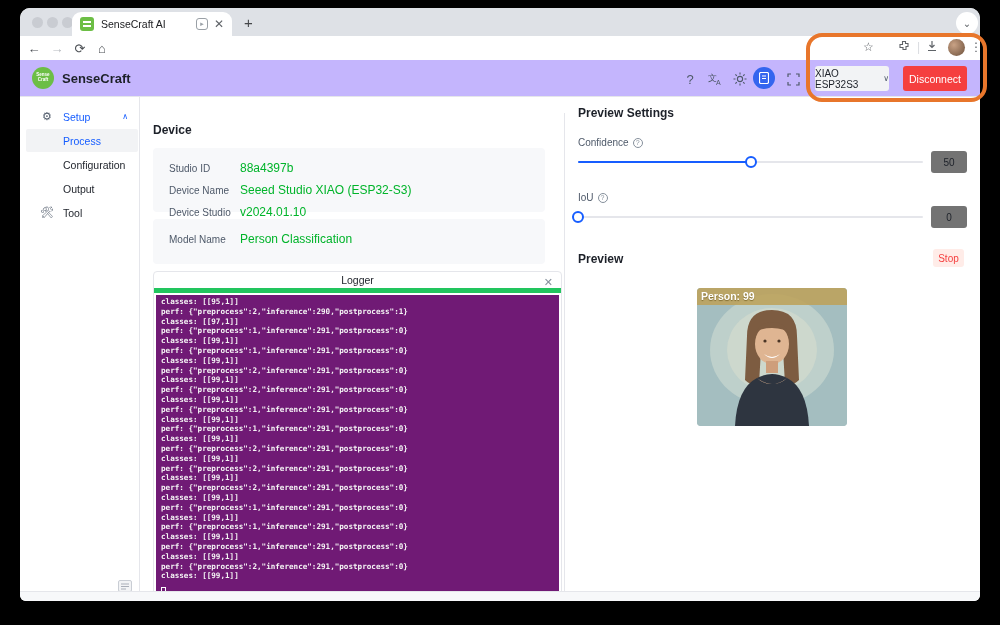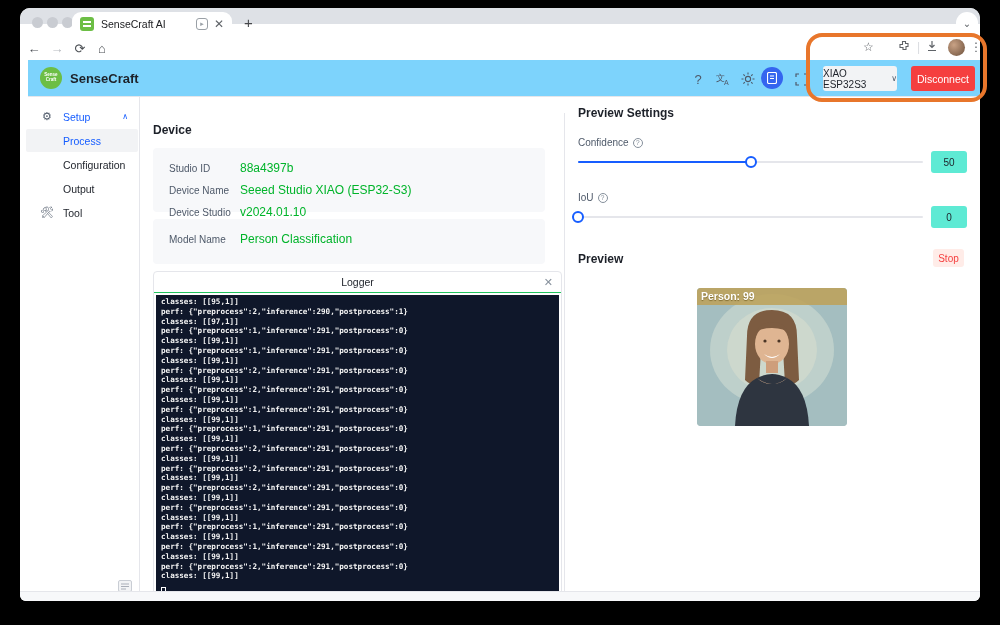--- a/index.html
+++ b/index.html
@@ -2,21 +2,21 @@
 <html style="--blue: #165DFF; --green: #00B42A; --red: #F53F3F; --green-logo: #6CBE45;"><head>
 <meta charset="utf-8">
 <style>
   * { margin:0; padding:0; box-sizing:border-box; }
   html,body { width:1000px; height:625px; background:#000; overflow:hidden;
     font-family:"Liberation Sans", sans-serif; }
   .window { position:absolute; left:20px; top:8px; width:960px; height:593px;
     border-radius:10px 10px 6px 6px; overflow:hidden; background:#fff; }
 
   
-  .tabstrip { position:absolute; left:0; top:0; width:960px; height:16px; background:#DEE1E6; }
+  .tabstrip { position:absolute; left:0; top:0; width:960px; height:28px; background:#DEE1E6; }
   .traffic { position:absolute; top:9px; width:11px; height:11px; border-radius:50%; background:#C9CCD2; }
   .tab { position:absolute; left:52px; top:4px; width:160px; height:24px; background:#fff;
     border-radius:9px 9px 0 0; display:flex; align-items:center; padding:0 8px; }
   .favicon { width:14px; height:14px; border-radius:3px; background:var(--green-logo);
     display:flex; align-items:center; justify-content:center; flex:0 0 14px; }
   .favicon i { display:block; width:8px; height:6px; border-top:2px solid #fff; border-bottom:2px solid #fff; }
   .tab-title { font-size:10.5px; color:#202124; margin-left:7px; white-space:nowrap; flex:1; }
   .tab-audio { width:12px; height:12px; border:1px solid #9AA0A6; border-radius:3px; margin-right:6px;
     display:flex; align-items:center; justify-content:center; color:#9AA0A6; font-size:7px; }
   .tab-close { color:#5F6368; font-size:12px; line-height:12px; cursor:default; }
@@ -30,21 +30,21 @@
   .omnibox { position:absolute; left:93px; top:3px; width:773px; height:18px; background:#EFF1F4;
     border-radius:9px; display:flex; align-items:center; padding:0 10px; }
   .omnibox .url { font-size:9px; color:#202124; margin-left:8px; white-space:nowrap; }
   .star { position:absolute; left:843px; top:4px; color:#5F6368; font-size:12px; }
   .chrome-right { position:absolute; top:4px; color:#5F6368; font-size:12px; }
   .avatar { position:absolute; left:928px; top:3px; width:17px; height:17px; border-radius:50%;
     background:radial-gradient(circle at 35% 35%, #C9A285, #6B4F3A); }
   svg.ic { display:block; }
 
   
-  .appheader { position:absolute; left:8px; top:52px; width:960px; height:37px; background:#7dd3fc;
+  .appheader { position:absolute; left:0; top:52px; width:960px; height:37px; background:#c4b5fd;
     border-bottom:1px solid #E5E6EB; }
   .logo { position:absolute; left:12px; top:7px; width:22px; height:22px; border-radius:50%;
     background:var(--green-logo); color:#fff; font-size:4.5px; font-weight:bold;
     display:flex; align-items:center; justify-content:center; text-align:center; line-height:1.1; }
   .brand { position:absolute; left:42px; top:11px; font-size:13px; font-weight:bold; color:#1D2129; }
   .hbtn { position:absolute; top:9px; width:20px; height:20px; display:flex; align-items:center;
     justify-content:center; color:#4E5969; font-size:13px; }
   .hbtn-circle-blue { position:absolute; left:733px; top:7px; width:22px; height:22px; border-radius:50%;
     background:#3465EF; display:flex; align-items:center; justify-content:center; }
   .dev-select { position:absolute; left:795px; top:6px; width:74px; height:25px; background:#F2F3F5;
@@ -73,44 +73,44 @@
   .device-title { position:absolute; left:13px; top:10px; }
   .card { position:absolute; left:13px; width:392px; background:#F7F8FA; border-radius:4px; padding:9px 0 4px 0; }
   .card.c1 { top:35px; height:64px; }
   .card.c2 { top:106px; height:45px; }
   .kv { display:flex; height:22px; align-items:center; padding-left:16px; }
   .kv .k { width:71px; font-size:10px; color:#4E5969; }
   .kv .v { font-size:12px; color:var(--green); }
 
   .logger { position:absolute; left:13px; top:158px; width:409px; height:325px;
     border:1px solid #E5E6EB; border-radius:4px; background:#fff; }
-  .logger-head { height:21px; border-bottom:1px solid #22c55e; display:flex; align-items:center; position:relative;justify-content:flex-end; }
+  .logger-head { height:21px; border-bottom:5px solid #22c55e; display:flex; align-items:center; position:relative;justify-content:flex-end; }
   .logger-title { flex:1; text-align:center; font-size:10.5px; color:#1D2129; }
   .logger-close { position:absolute; right:8px; top:4px; color:#86909C; font-size:11px; }
-  .terminal { position:absolute; left:2px; top:23px; width:403px; height:298px; background:#0f172a;
+  .terminal { position:absolute; left:2px; top:23px; width:403px; height:298px; background:#701a75;
     padding:2px 0 0 5px; overflow:hidden; }
   .tline { font-family:"DejaVu Sans Mono", monospace; font-size:7.6px; font-weight:bold;
     line-height:9.8px; color:#F5F5F5; white-space:pre; }
   .cursor { display:inline-block; width:5px; height:8px; border:1px solid #fff; margin-top:1px; }
   .cutbox { position:absolute; top:485px; height:14px; background:#fff;
     border:1px solid #E5E6EB; border-radius:4px 4px 0 0; }
 
   
   .rightcol { position:absolute; left:545px; top:0; width:415px; height:494px; }
   .ps-title { position:absolute; left:13px; top:9px; }
   .ctl-label { position:absolute; left:13px; font-size:10px; color:#4E5969;
     display:flex; align-items:center; gap:4px; }
   .qmark { width:10px; height:10px; border:1px solid #86909C; border-radius:50%; color:#86909C;
     font-size:7px; display:flex; align-items:center; justify-content:center; }
   .slider { position:absolute; left:13px; width:345px; height:12px; }
   .slider .track { position:absolute; left:0; top:5px; width:100%; height:2px; background:#E5E6EB; border-radius:1px; }
   .slider .fill { position:absolute; left:0; top:5px; height:2px; background:var(--blue); border-radius:1px; }
   .slider .handle { position:absolute; top:0; width:12px; height:12px; margin-left:-6px; background:#fff;
     border:2px solid var(--blue); border-radius:50%; }
-  .valbox { position:absolute; left:366px; width:36px; height:22px; background:#5eead4; border-radius:3px;
+  .valbox { position:absolute; left:366px; width:36px; height:22px; background:#737373; border-radius:3px;
     font-size:10px; color:#1D2129; display:flex; align-items:center; justify-content:center; }
   .preview-title { position:absolute; left:13px; top:155px;text-align:right; }
   .stop-btn { position:absolute; left:368px; top:152px; width:31px; height:18px; background:#FFECE8;
     border:none; border-radius:3px; color:var(--red); font-size:10px; display:flex;
     align-items:center; justify-content:center; }
   .pimg { position:absolute; left:132px; top:191px; width:150px; height:138px; border-radius:4px;
     overflow:hidden; background:#A6BFC0; }
   .pimg svg { position:absolute; left:0; top:0; }
   .pbanner { position:absolute; left:0; top:0; width:100%; height:17px; background:rgba(189,162,90,0.88);
     color:#fff; font-size:10.5px; font-weight:bold; line-height:17px; padding-left:4px;

